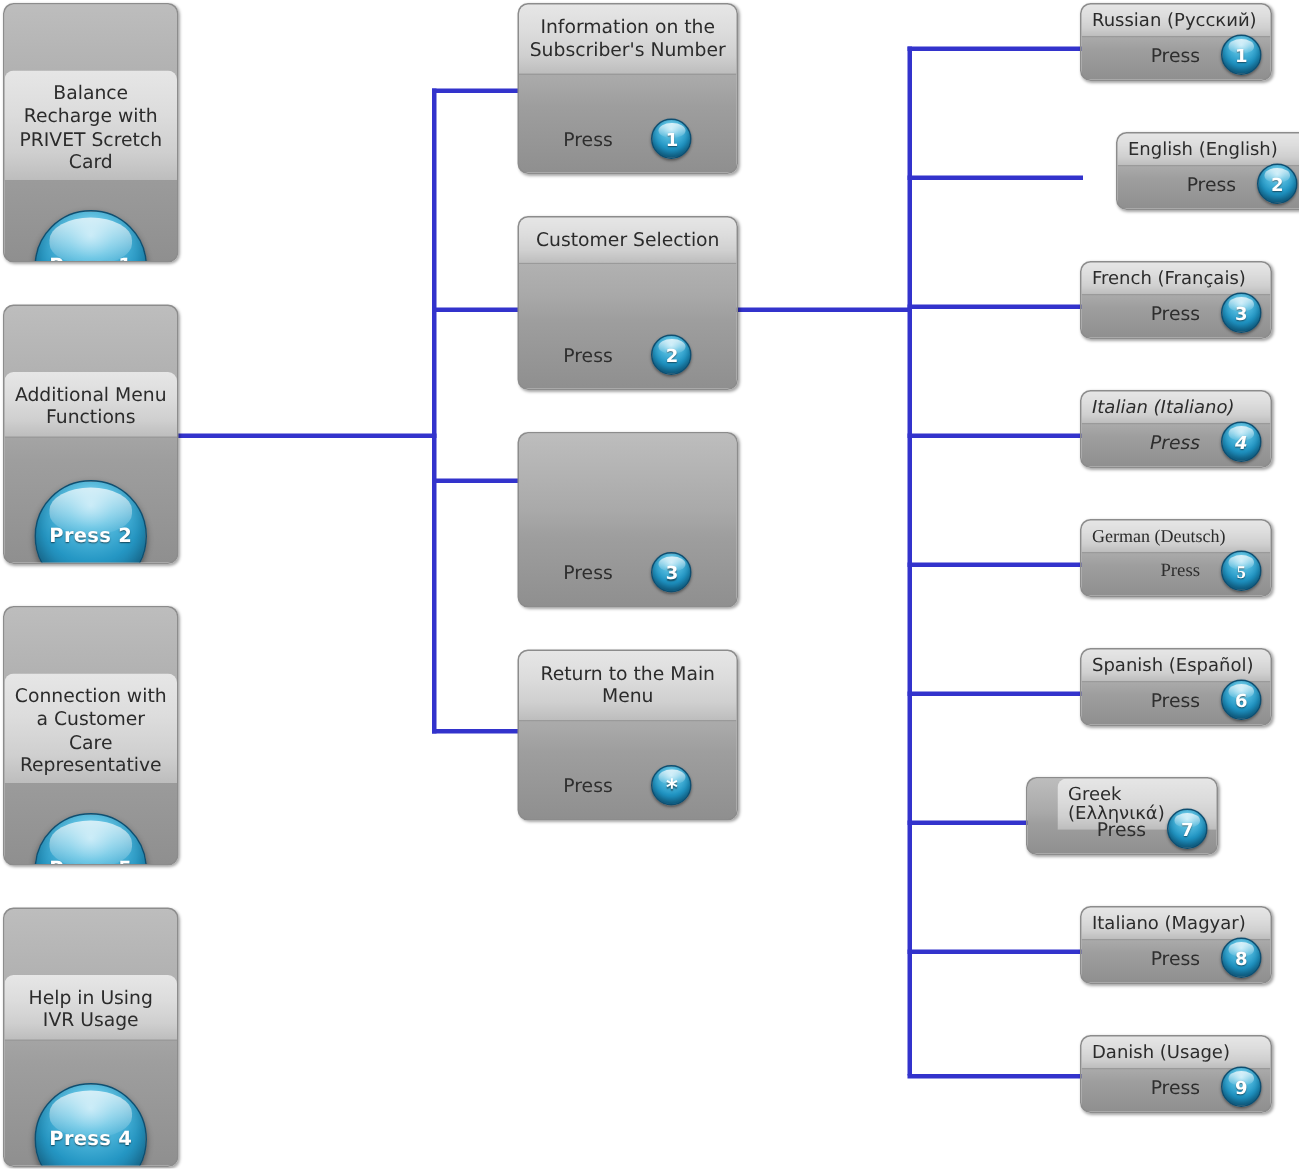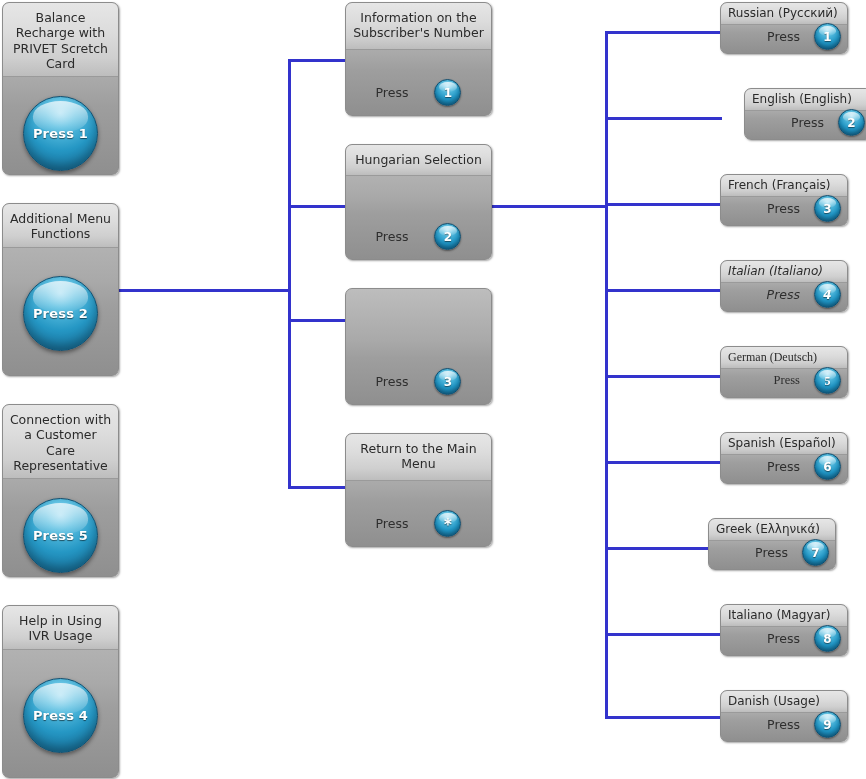--- a/index.html
+++ b/index.html
@@ -34,20 +34,21 @@
     line-height:1.22;
   }
 
   
   .lcard{width:117px;}
   .lcard .hdr{
     width:100%;
     font-size:12.5px;
     padding:7px 5px 5px 5px;
     border-radius:6px 6px 0 0;
+    margin-top:44px;
   }
   .lcard .body{
     position:relative;
     height:calc(100% - 0px);
     display:flex;align-items:center;justify-content:center;
   }
   .bigbtn{
     width:73px;height:73px;border-radius:50%;
     background:
       radial-gradient(circle at 50% 22%, #9fdcf2 0%, #5cc0e2 22%, #2597c4 55%, #1b7ba6 78%, #15638a 100%);
@@ -191,21 +192,21 @@
     <div class="hdr">Information on the Subscriber's Number</div>
     <div class="foot">
       <span class="press">Press</span>
       <span class="badge">
         <span class="bn">1</span>
       </span>
     </div>
   </div>
 
   <div class="card mcard" style="left:345px;top:144px;height:116px;">
-    <div class="hdr">Hungarian Selection</div>
+    <div class="hdr">Customer Selection</div>
     <div class="foot">
       <span class="press">Press</span>
       <span class="badge">
         <span class="bn">2</span>
       </span>
     </div>
   </div>
 
   <div class="card mcard" style="left:345px;top:288px;height:117px;">
     <div class="foot">
@@ -279,21 +280,21 @@
   <div class="card rcard" style="left:720px;top:432px;">
     <div class="hdr">Spanish (Español)</div>
     <div class="foot">
       <span class="press">Press</span>
       <span class="badge">
         <span class="bn">6</span>
       </span>
     </div>
   </div>
 
-  <div class="card rcard" style="left:708px;top:518px;">
+  <div class="card rcard" style="left:684px;top:518px;padding-left:20px;">
     <div class="hdr">Greek (Ελληνικά)</div>
     <div class="foot">
       <span class="press">Press</span>
       <span class="badge">
         <span class="bn">7</span>
       </span>
     </div>
   </div>
 
   <div class="card rcard" style="left:720px;top:604px;">

